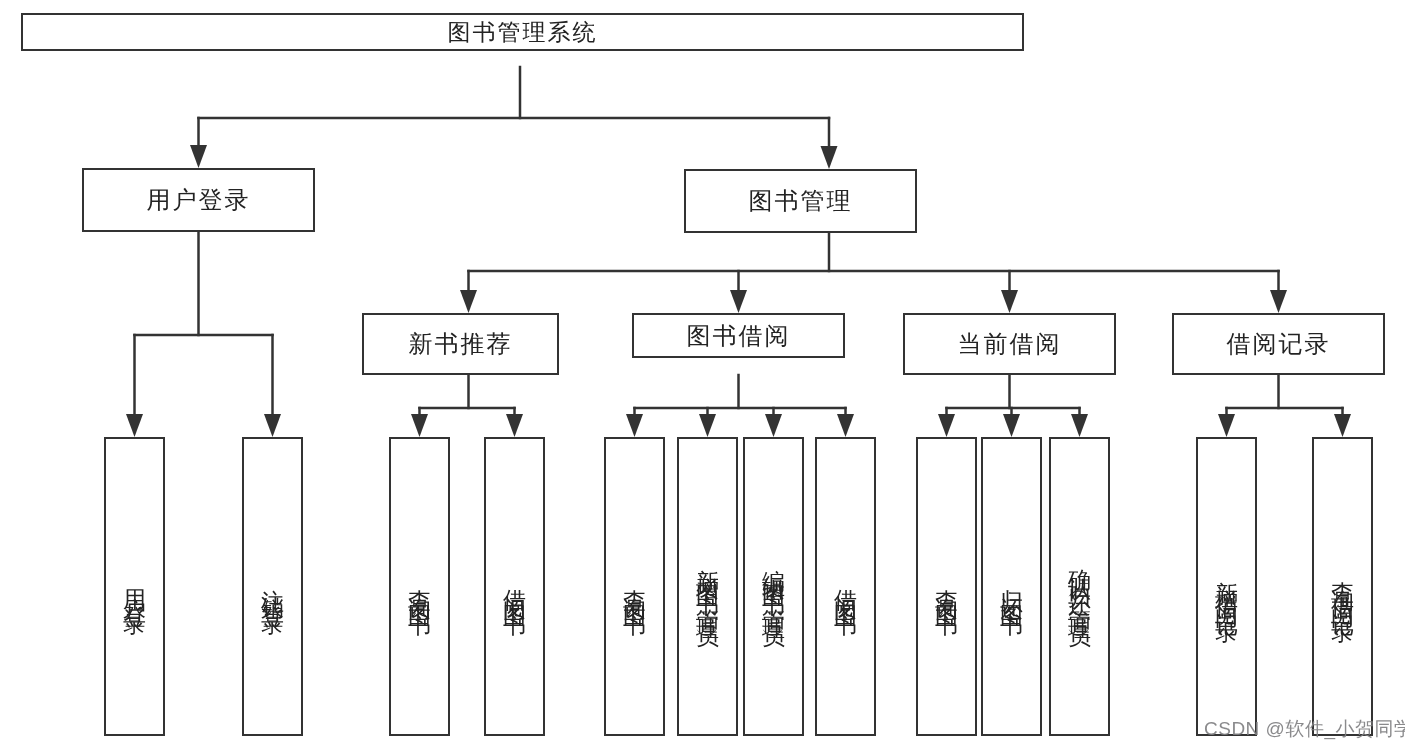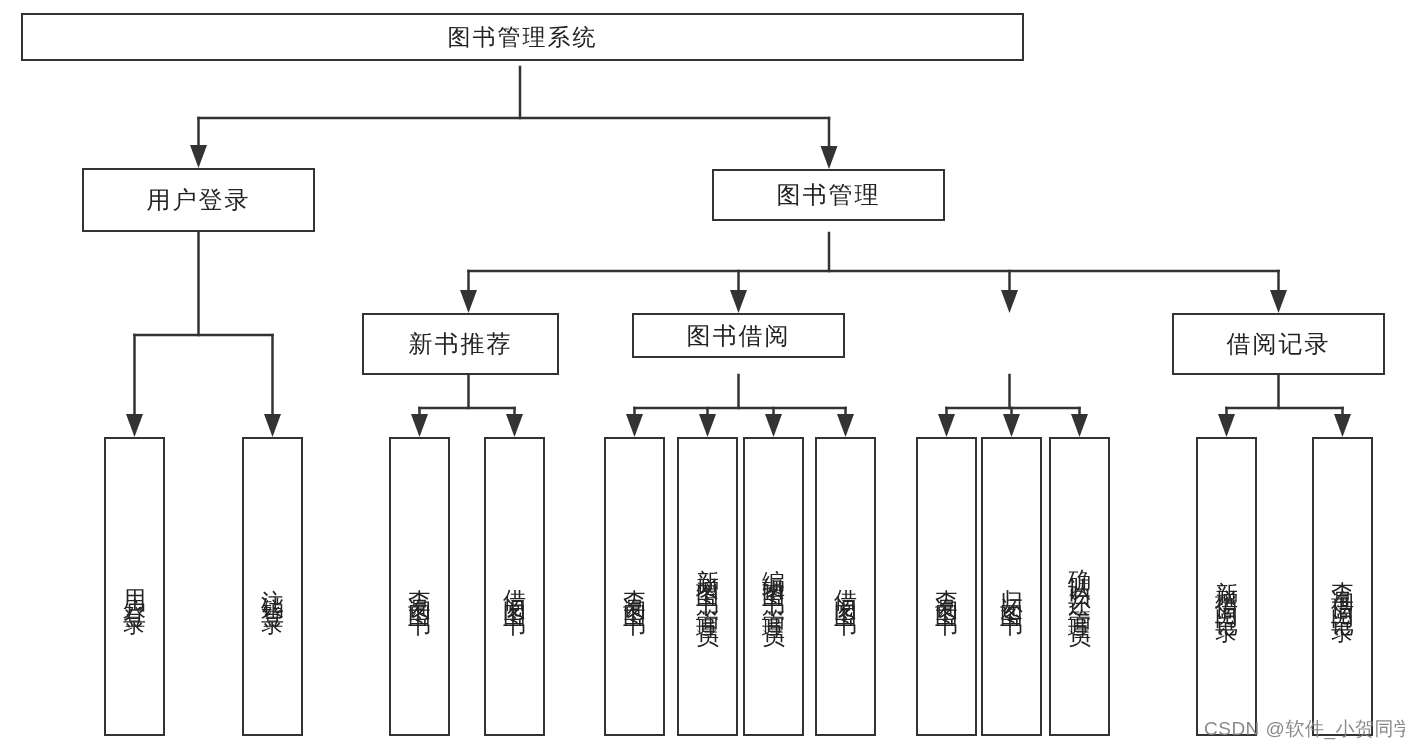--- a/index.html
+++ b/index.html
@@ -115,36 +115,39 @@
       <path d="M707.5 437 L699 414 L716 414 Z" fill="#333333"></path>
       <path d="M773.5 437 L765 414 L782 414 Z" fill="#333333"></path>
       <path d="M845.5 437 L837 414 L854 414 Z" fill="#333333"></path>
       <path d="M946.5 437 L938 414 L955 414 Z" fill="#333333"></path>
       <path d="M1011.5 437 L1003 414 L1020 414 Z" fill="#333333"></path>
       <path d="M1079.5 437 L1071 414 L1088 414 Z" fill="#333333"></path>
       <path d="M1226.5 437 L1218 414 L1235 414 Z" fill="#333333"></path>
       <path d="M1342.5 437 L1334 414 L1351 414 Z" fill="#333333"></path>
     </svg>
 
-  <div class="node h root" style="left:21px;top:13px;width:1003px;height:48px">
+  <div class="node h root" style="left:21px;top:13px;width:1003px;height:38px">
     <span class="lbl">图书管理系统</span>
   </div>
 
   <div class="node h" style="left:82px;top:168px;width:233px;height:64px">
     <span class="lbl">用户登录</span>
   </div>
-  <div class="node h" style="left:712px;top:169px;width:233px;height:52px">
+  <div class="node h" style="left:684px;top:169px;width:233px;height:64px">
     <span class="lbl">图书管理</span>
   </div>
 
   <div class="node h" style="left:362px;top:313px;width:197px;height:62px">
     <span class="lbl">新书推荐</span>
   </div>
   <div class="node h" style="left:632px;top:313px;width:213px;height:45px">
     <span class="lbl">图书借阅</span>
+  </div>
+  <div class="node h" style="left:903px;top:313px;width:213px;height:62px">
+    <span class="lbl">当前借阅</span>
   </div>
   <div class="node h" style="left:1172px;top:313px;width:213px;height:62px">
     <span class="lbl">借阅记录</span>
   </div>
 
   <div class="node v" style="left:104px;top:437px;width:61px;height:299px">
     <span class="lbl">用户登录</span>
   </div>
   <div class="node v" style="left:242px;top:437px;width:61px;height:299px">
     <span class="lbl">注销登录</span>

